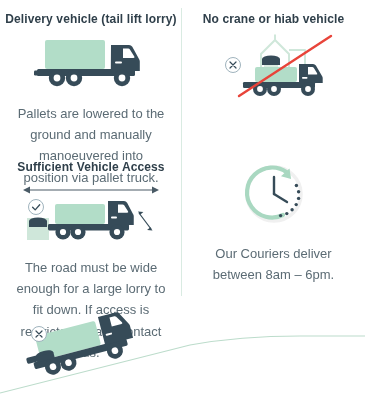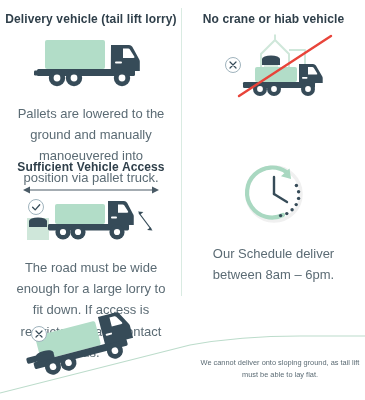--- a/index.html
+++ b/index.html
@@ -248,21 +248,21 @@
             <circle cx="53.2" cy="41.6" r="1.7"></circle>
             <circle cx="49.1" cy="46.8" r="1.7"></circle>
             <circle cx="43.8" cy="50.6" r="1.7"></circle>
             <circle cx="37.6" cy="52.6" r="1.7"></circle>
           </g>
 
           <path d="M31 31 V14" stroke="#364b58" stroke-width="2.4" stroke-linecap="round" fill="none"></path>
           <path d="M31 31 L44 39" stroke="#364b58" stroke-width="2.4" stroke-linecap="round" fill="none"></path>
         </svg>
       </div>
-      <div class="panel-caption">Our Schedule deliver between 8am – 6pm.</div>
+      <div class="panel-caption">Our Couriers deliver between 8am – 6pm.</div>
     </div>
 
     <div class="vdivider"></div>
   </div>
 
   <div class="bottom">
     <div class="bottom-art">
       <svg width="365" height="95" viewBox="0 0 365 95">
 
         <path d="M0 88 L190 40 Q240 31 300 31 L365 31" fill="none" stroke="#bcdccb" stroke-width="1.2"></path>
@@ -284,16 +284,15 @@
           <ellipse cx="47" cy="42" rx="9" ry="3.6" fill="#364b58"></ellipse>
           <rect x="38" y="42" width="18" height="6" fill="#364b58"></rect>
         </g>
 
         <g>
           <circle cx="39" cy="29" r="7.5" fill="#ffffff" stroke="#9fb3bd" stroke-width="1"></circle>
           <path d="M36 26 l6 6 M42 26 l-6 6" stroke="#364b58" stroke-width="1.2" stroke-linecap="round"></path>
         </g>
       </svg>
     </div>
-    <div class="bottom-caption">We cannot deliver onto sloping ground, as tail lift must be able to lay flat.</div>
   </div>
 
 </div>
 
 </body></html>

